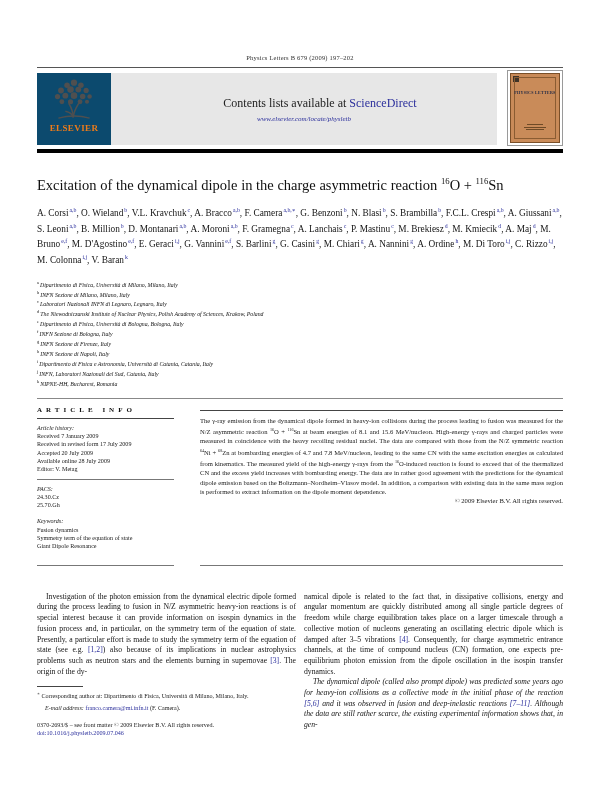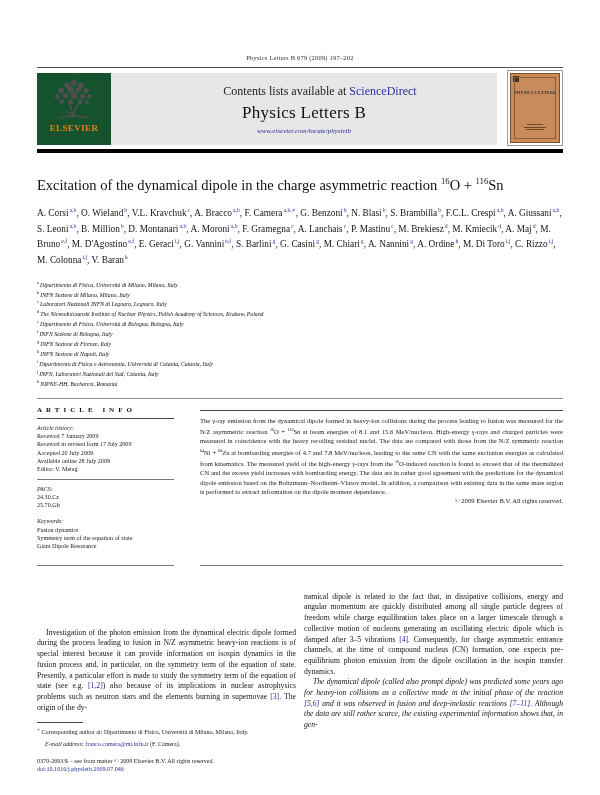--- a/index.html
+++ b/index.html
@@ -4,21 +4,21 @@
 <style>
   * { margin:0; padding:0; box-sizing:border-box; }
   html,body { background:#ffffff; }
   body { font-family:"Liberation Serif","DejaVu Serif",serif; color:#151515; }
   .page { position:relative; width:600px; height:795px; margin:0 auto; background:#ffffff; padding:0 37px; overflow:hidden; }
 
   .citation { padding-top:54px; text-align:center; font-size:6.5px; color:#333; letter-spacing:.2px; }
   .rule-top { margin-top:6px; border-top:1px solid #555; }
 
   .header-row { margin-top:5px; display:flex; align-items:stretch; height:72px; }
-  .logo-box { width:74px; background:#14532d; display:flex; flex-direction:column; align-items:center; justify-content:flex-start; padding-top:2px; }
+  .logo-box { width:74px; background:#0c4a6e; display:flex; flex-direction:column; align-items:center; justify-content:flex-start; padding-top:2px; }
   .logo-box svg { width:52px; height:50px; display:block; }
   .elsevier-word { font-size:9px; font-weight:bold; color:#ee7b18; letter-spacing:.4px; margin-top:-2px; font-family:"Liberation Serif",serif; }
   .banner { flex:1; background:#e7e7e7; display:flex; flex-direction:column; align-items:center; justify-content:center; gap:4px; }
   .banner-line1 { font-size:12px; color:#222;padding-left:32px; }
   .banner-title { font-size:17px; color:#111; letter-spacing:.3px; }
   .banner-url { font-size:7px;font-style:italic; }
   .lnk { color:#2b2f9c; text-decoration:none; cursor:pointer; }
 
   .cover-gap { width:10px; background:#fff; }
   .cover { width:56px; border:1px solid #9a9a9a; background:#fff; padding:2px; margin-top:-3px; height:76px; }
@@ -55,21 +55,21 @@
   .info-block { margin-top:5px; font-size:6.1px; line-height:8.3px; color:#1a1a1a; }
   .info-label { font-style:italic; }
   .kw-gap { margin-top:8px; }
 
   .abstract-text { margin-top:5px; font-size:6.6px; line-height:9.2px; text-align:justify; color:#1a1a1a; }
   .abstract-text sup { font-size:62%; }
   .copyright { margin-top:1px; font-size:6.6px; text-align:right; color:#1a1a1a; }
 
   .body-cols { margin-top:26px; display:flex; gap:8px; }
   .bcol { width:259px; font-size:7.7px; line-height:10.7px; text-align:justify; color:#141414; }
-  .indent { text-indent:9px;margin-top:36px; }
+  .indent { text-indent:9px; }
   .bcol p + p { margin-top:0;font-style:italic; }
 
   .footnote-rule { margin-top:9px; width:46px; border-top:1px solid #444; }
   .footnote { margin-top:3px; font-size:6.1px; line-height:8.2px; text-align:justify; color:#222; }
   .footnote sup { font-size:70%; }
   .fn-email { text-indent:8px; }
   .em-label { font-style:italic; }
   .footer-lines { margin-top:9px; font-size:6.1px; line-height:8.6px; color:#222; }
 </style>
 </head>
@@ -107,21 +107,20 @@
           <path d="M29 47 C28 43 25 41 20 40"></path>
         </g>
         <path d="M12 48 Q30 43 48 48" fill="none" stroke="#4f4f4f" stroke-width="1.6"></path>
       </svg>
       <div class="elsevier-word">ELSEVIER</div>
     </div>
     <div class="banner">
       <div class="banner-line1">
         <span>Contents lists available at </span><a class="lnk">ScienceDirect</a>
       </div>
-      <div class="banner-title">Physics Letters B</div>
       <a class="banner-url lnk">www.elsevier.com/locate/physletb</a>
     </div>
     <div class="cover-gap"></div>
     <div class="cover">
       <div class="cover-inner">
         <div class="cover-corner"></div>
         <div class="cover-frame"></div>
         <div class="cover-masthead">PHYSICS LETTERS</div>
         <div class="cover-lines">
             <i></i>

